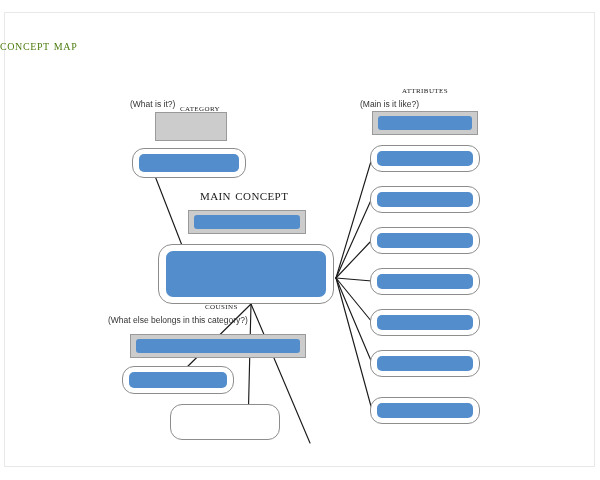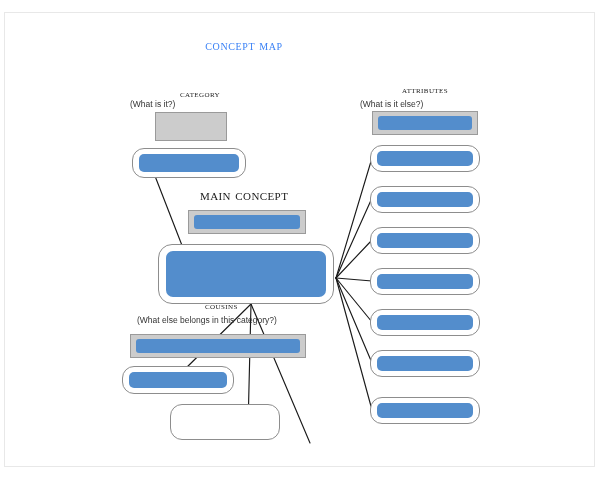--- a/index.html
+++ b/index.html
@@ -33,23 +33,23 @@
     height: 480px;
     pointer-events: none;
   }
 
   
   .title {
     position: absolute;
     left: 0;
     top: 38px;
     width: 488px;
-    text-align: center;
+    text-align: left;
     font-size: 14px;
-    color: #3b82f6;
+    color: #4d7c0f;
     letter-spacing: 0.6px;
     font-variant: small-caps;
     text-transform: lowercase;
   }
   .title::first-letter { font-size: 14px; }
 
   .section-head {
     position: absolute;
     font-size: 10.5px;
     color: #222222;
@@ -123,54 +123,54 @@
       <line x1="336" y1="278" x2="372" y2="410"></line>
 
       <line x1="251" y1="304" x2="182" y2="372"></line>
       <line x1="251" y1="304" x2="248" y2="428"></line>
       <line x1="251" y1="304" x2="310" y2="443"></line>
     </g>
   </svg>
 
   <div class="title">Concept Map</div>
 
-  <div class="section-head" style="left:130px; top:88px; width:140px;">Category</div>
+  <div class="section-head" style="left:130px; top:102px; width:140px;">Category</div>
   <div class="section-sub" style="left:130px; top:99px; width:140px;">(What is it?)</div>
 
   <div class="gray-frame" style="left:155px; top:112px; width:72px; height:29px;"></div>
 
   <div class="round-frame" style="left:132px; top:148px; width:114px; height:30px;">
     <div class="blue-fill" style="left:6px; top:5px; right:6px; bottom:5px;"></div>
   </div>
 
   <div class="inline-head" style="left:200px; top:186px;">Main Concept</div>
 
   <div class="gray-frame" style="left:188px; top:210px; width:118px; height:24px;">
     <div class="blue-fill sharp" style="left:5px; top:4px; right:5px; bottom:4px;"></div>
   </div>
 
   <div class="round-frame" style="left:158px; top:244px; width:176px; height:60px; border-radius:14px;">
     <div class="blue-fill" style="left:7px; top:6px; right:7px; bottom:6px; border-radius:7px;"></div>
   </div>
 
   <div class="inline-head" style="left:205px; top:300px; font-size:10px;">Cousins</div>
-  <div class="section-sub" style="left:137px; top:315px; width:230px;">(What else belongs in this category?)</div>
+  <div class="section-sub" style="left:108px; top:315px; width:230px;">(What else belongs in this category?)</div>
 
   <div class="gray-frame" style="left:130px; top:334px; width:176px; height:24px;">
     <div class="blue-fill sharp" style="left:5px; top:4px; right:5px; bottom:4px;"></div>
   </div>
 
   <div class="round-frame" style="left:122px; top:366px; width:112px; height:28px;">
     <div class="blue-fill" style="left:6px; top:5px; right:6px; bottom:5px;"></div>
   </div>
 
   <div class="round-frame" style="left:170px; top:404px; width:110px; height:36px;"></div>
 
   <div class="section-head" style="left:360px; top:84px; width:130px;">Attributes</div>
-  <div class="section-sub" style="left:360px; top:99px; width:130px;">(What is it else?)</div>
+  <div class="section-sub" style="left:360px; top:99px; width:130px;">(Main is it like?)</div>
 
   <div class="gray-frame" style="left:372px; top:111px; width:106px; height:24px;">
     <div class="blue-fill sharp" style="left:5px; top:4px; right:5px; bottom:4px;"></div>
   </div>
 
   <div class="round-frame" style="left:370px; top:145px; width:110px; height:27px;">
     <div class="blue-fill" style="left:6px; top:5px; right:6px; bottom:5px;"></div>
   </div>
 
   <div class="round-frame" style="left:370px; top:186px; width:110px; height:27px;">

